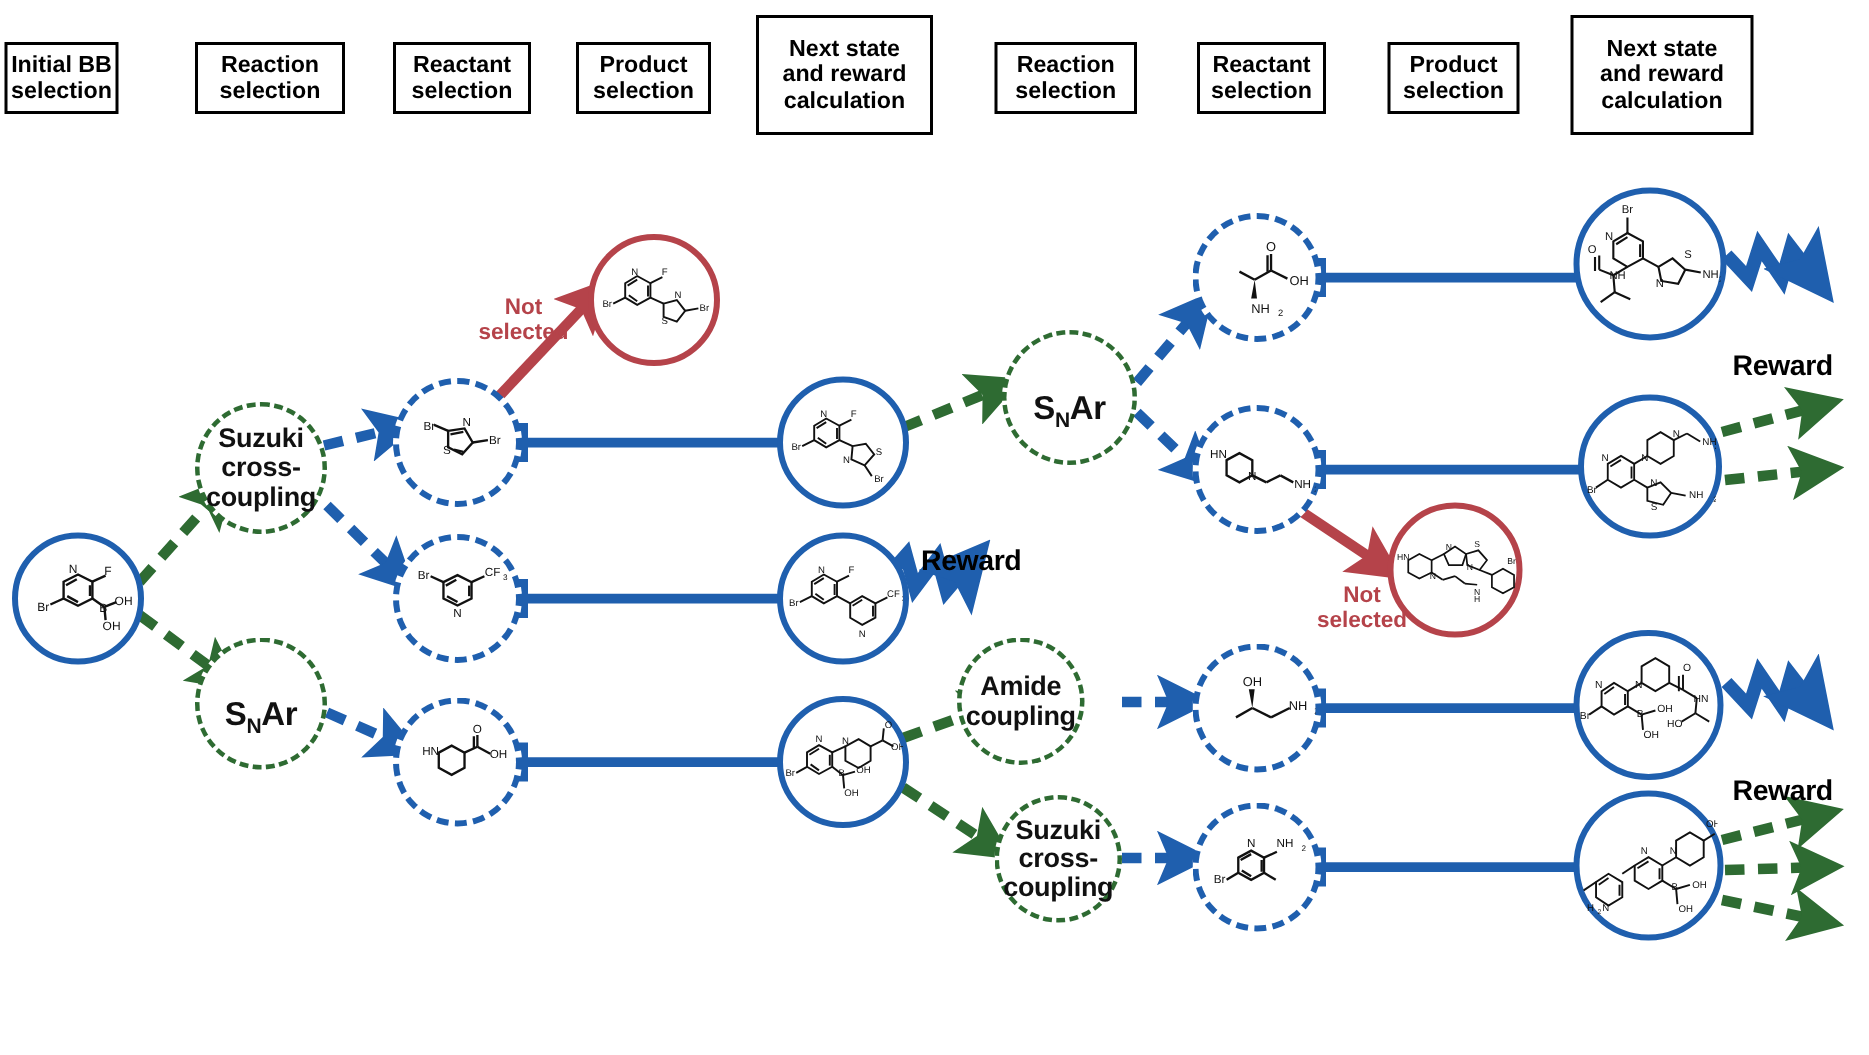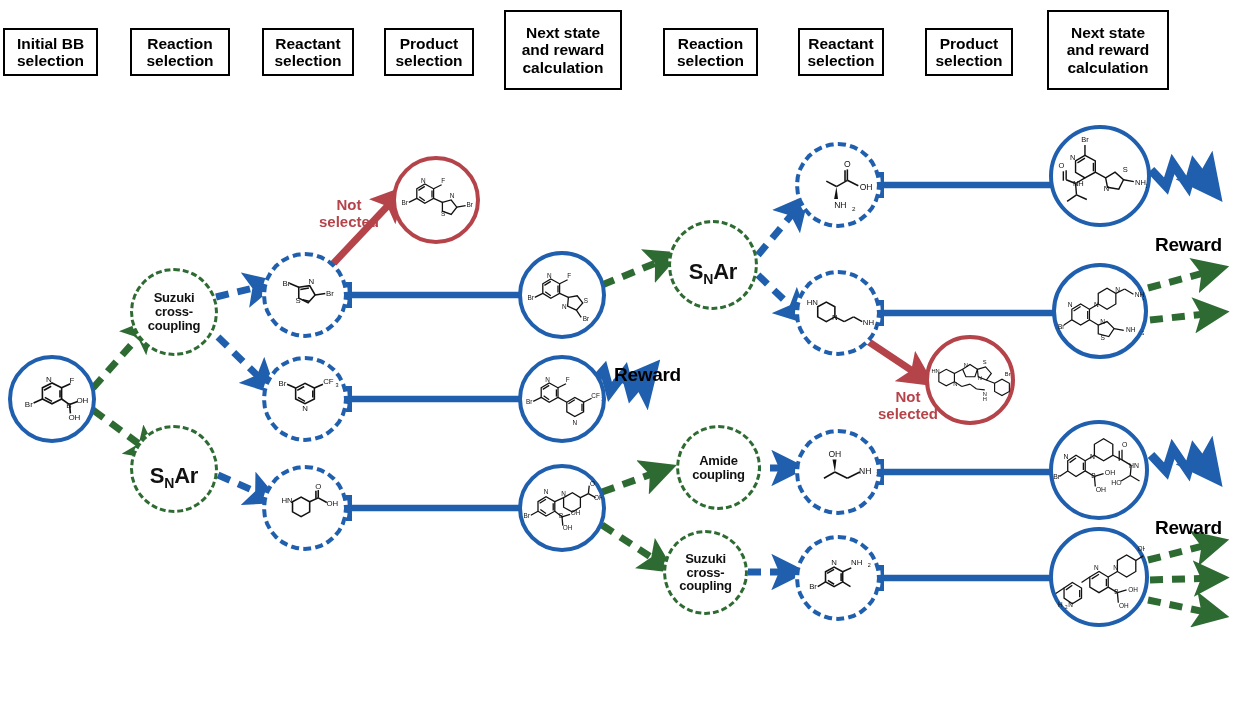--- a/index.html
+++ b/index.html
@@ -16,21 +16,21 @@
 
   
   .node{position:absolute;border-radius:50%;box-sizing:border-box;
         display:flex;align-items:center;justify-content:center;text-align:center;}
   .n-blue{border:4px solid #1f5fae;background:#fff;}
   .n-blue-d{border:4.5px dashed #1f5fae;background:#fff;}
   .n-green-d{border:3.5px dashed #2e6b32;background:#fff;}
   .n-red{border:4px solid #b5434a;background:#fff;}
 
   .rxn-label{font-weight:bold;color:#111;line-height:1.06;letter-spacing:-.2px;}
-  .rxn-sm{font-size:13px;}
+  .rxn-sm{font-size:18px;}
   .rxn-snar{font-size:22px;font-weight:bold;margin-top:17px;}
   .rxn-snar sub{font-size:14px;}
 
   
   .txt{position:absolute;font-weight:bold;color:#000;margin-top:24px;}
   .t-reward{font-size:19px;letter-spacing:-.3px;}
   .t-notsel{font-size:15px;color:#b5434a;line-height:1.14;text-align:center;}
 
   .mol{width:100%;height:100%;display:block;}
 </style>
@@ -98,21 +98,21 @@
       <path d="M1151,455 L1166,471 L1173,449 L1188,471 L1194,450 L1211,472" stroke="#1f5fae" stroke-width="9" stroke-linejoin="miter" marker-end="url(#ahB)"></path>
 
       <path d="M1148,288 L1215,270" stroke="#2e6b32" stroke-width="7" stroke-dasharray="13,9" marker-end="url(#ahG)"></path>
       <path d="M1150,320 L1215,313" stroke="#2e6b32" stroke-width="7" stroke-dasharray="13,9" marker-end="url(#ahG)"></path>
       <path d="M1148,560 L1215,543" stroke="#2e6b32" stroke-width="7" stroke-dasharray="13,9" marker-end="url(#ahG)"></path>
       <path d="M1150,580 L1215,578" stroke="#2e6b32" stroke-width="7" stroke-dasharray="13,9" marker-end="url(#ahG)"></path>
       <path d="M1148,600 L1215,614" stroke="#2e6b32" stroke-width="7" stroke-dasharray="13,9" marker-end="url(#ahG)"></path>
     </g>
   </svg>
 
-  <div class="hdr" style="left:3px;top:28px;width:95px;height:48px;text-align:right;">
+  <div class="hdr" style="left:3px;top:28px;width:76px;height:48px;text-align:right;">
     <div><span>Initial BB</span><br>
          <span>selection</span></div>
   </div>
   <div class="hdr" style="left:130px;top:28px;width:100px;height:48px;">
     <div><span>Reaction</span><br>
          <span>selection</span></div>
   </div>
   <div class="hdr" style="left:262px;top:28px;width:92px;height:48px;">
     <div><span>Reactant</span><br>
          <span>selection</span></div>
@@ -342,21 +342,21 @@
       </g>
     </svg>
   </div>
 
   <div class="txt t-reward" style="left:614px;top:340px;">Reward</div>
 
   <div class="node n-green-d" style="left:668px;top:220px;width:90px;height:90px;">
     <div class="rxn-label rxn-snar">S<sub>N</sub>Ar</div>
   </div>
 
-  <div class="node n-green-d" style="left:676px;top:425px;width:85px;height:85px;">
+  <div class="node n-green-d" style="left:638px;top:425px;width:85px;height:85px;">
     <div class="rxn-label rxn-sm">
       <span>Amide</span><br>
       <span>coupling</span>
     </div>
   </div>
 
   <div class="node n-green-d" style="left:663px;top:530px;width:85px;height:85px;">
     <div class="rxn-label rxn-sm">
       <span>Suzuki</span><br>
       <span>cross-</span><br>

